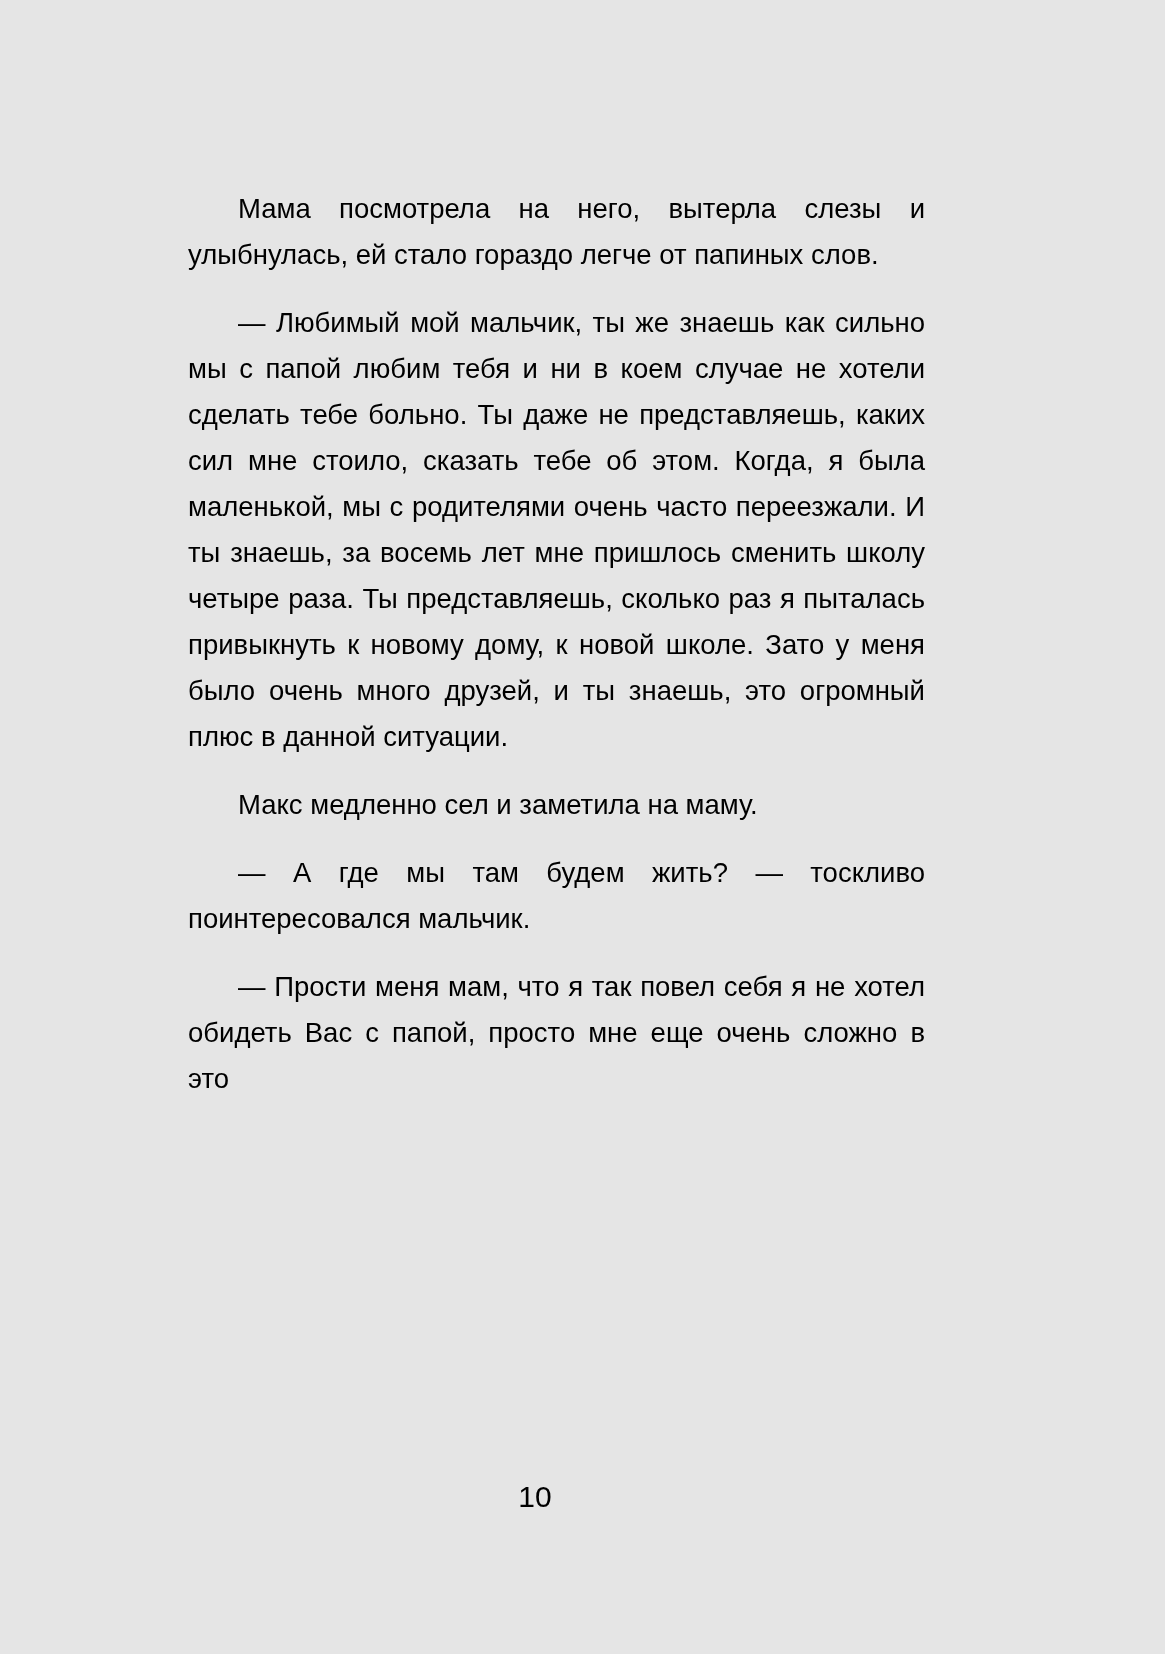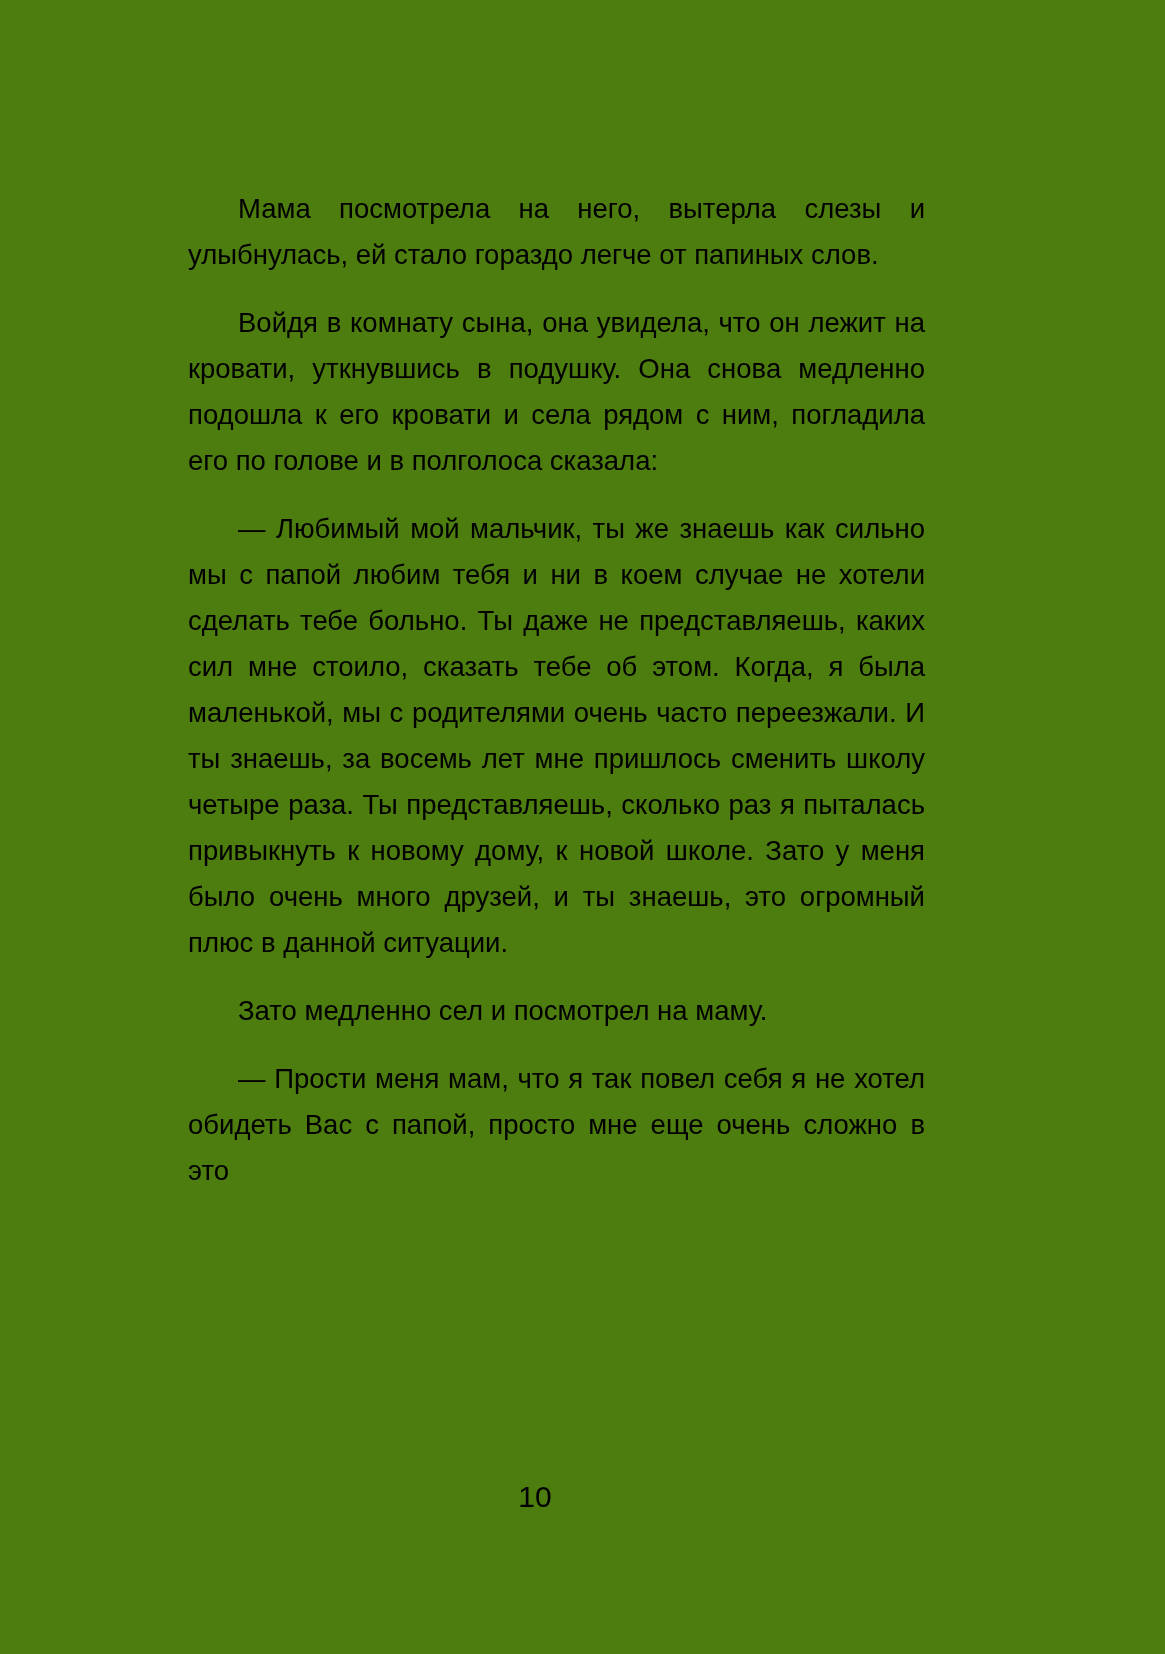--- a/index.html
+++ b/index.html
@@ -12,21 +12,21 @@
   body {
     font-family: "Liberation Sans", "DejaVu Sans", sans-serif;
     color: #000000;
   }
 
   .page {
     position: relative;
     width: 1165px;
     height: 1654px;
     margin: 0 auto;
-    background: #4d7c0f;
+    background: #e5e5e5;
     overflow: hidden;
     box-sizing: border-box;
   }
 
   
   .text-block {
     position: absolute;
     left: 188px;
     top: 186px;
     width: 737px;
@@ -65,21 +65,21 @@
     color: #000000;
   }
 </style>
 </head>
 <body>
 
 <div class="page">
 
   <div class="text-block">
     <p class="para">Мама посмотрела на него, вытерла слезы и улыбнулась, ей стало гораздо легче от папиных слов.</p>
-    <p class="para">Войдя в комнату сына, она увидела, что он лежит на кровати, уткнувшись в подушку. Она снова медленно подошла к его кровати и села рядом с ним, погладила его по голове и в полголоса сказала:</p>
     <p class="para">— Любимый мой мальчик, ты же знаешь как сильно мы с папой любим тебя и ни в коем случае не хотели сделать тебе больно. Ты даже не представляешь, каких сил мне стоило, сказать тебе об этом. Когда, я была маленькой, мы с родителями очень часто переезжали. И ты знаешь, за восемь лет мне пришлось сменить школу четыре раза. Ты представляешь, сколько раз я пыталась привыкнуть к новому дому, к новой школе. Зато у меня было очень много друзей, и ты знаешь, это огромный плюс в данной ситуации.</p>
-    <p class="para">Зато медленно сел и посмотрел на маму.</p>
+    <p class="para">Макс медленно сел и заметила на маму.</p>
+    <p class="para">— А где мы там будем жить? — тоскливо поинтересовался мальчик.</p>
     <p class="para">— Прости меня мам, что я так повел себя я не хотел обидеть Вас с папой, просто мне еще очень сложно в это</p>
   </div>
 
   <div class="folio">10</div>
 
 </div>
 
 </body></html>

